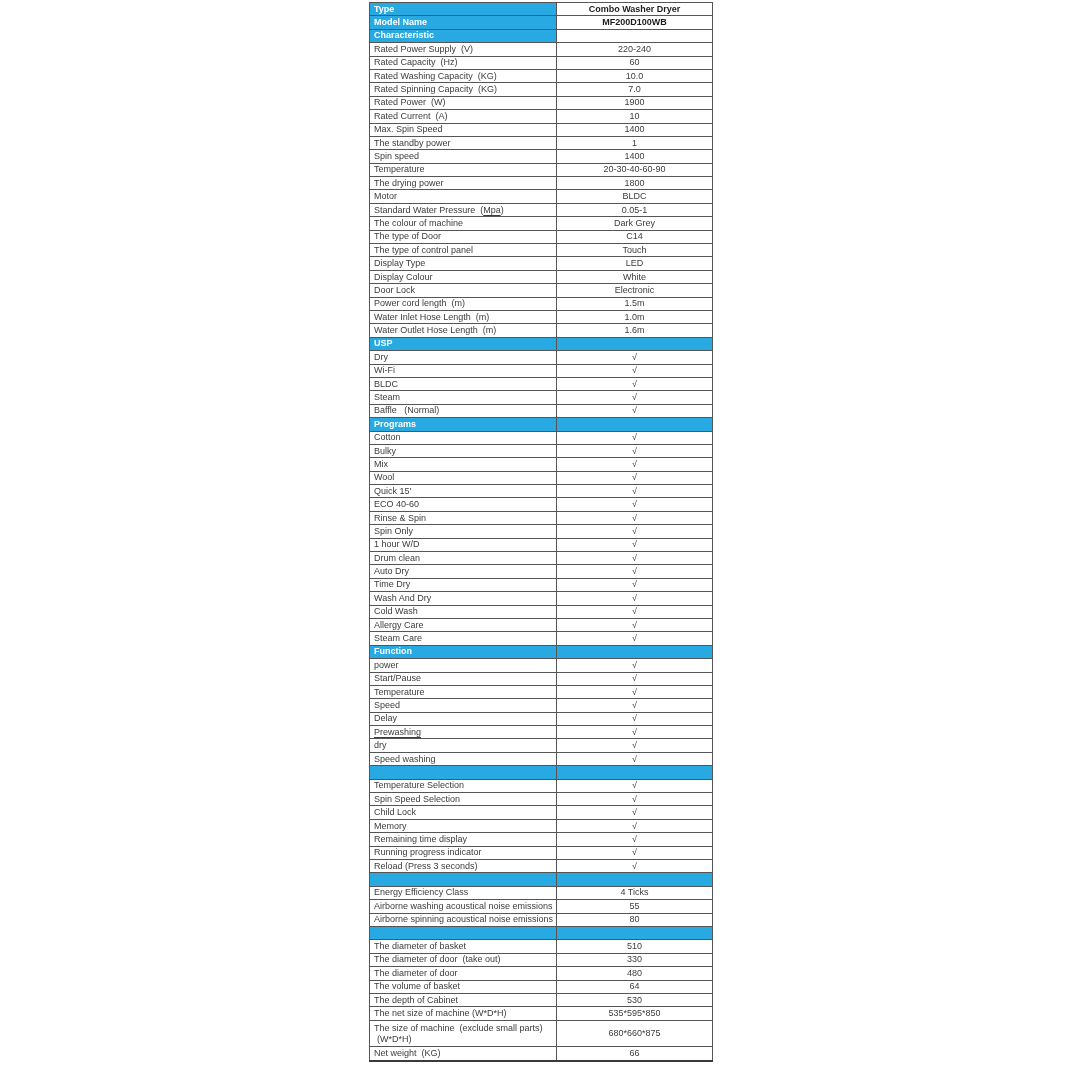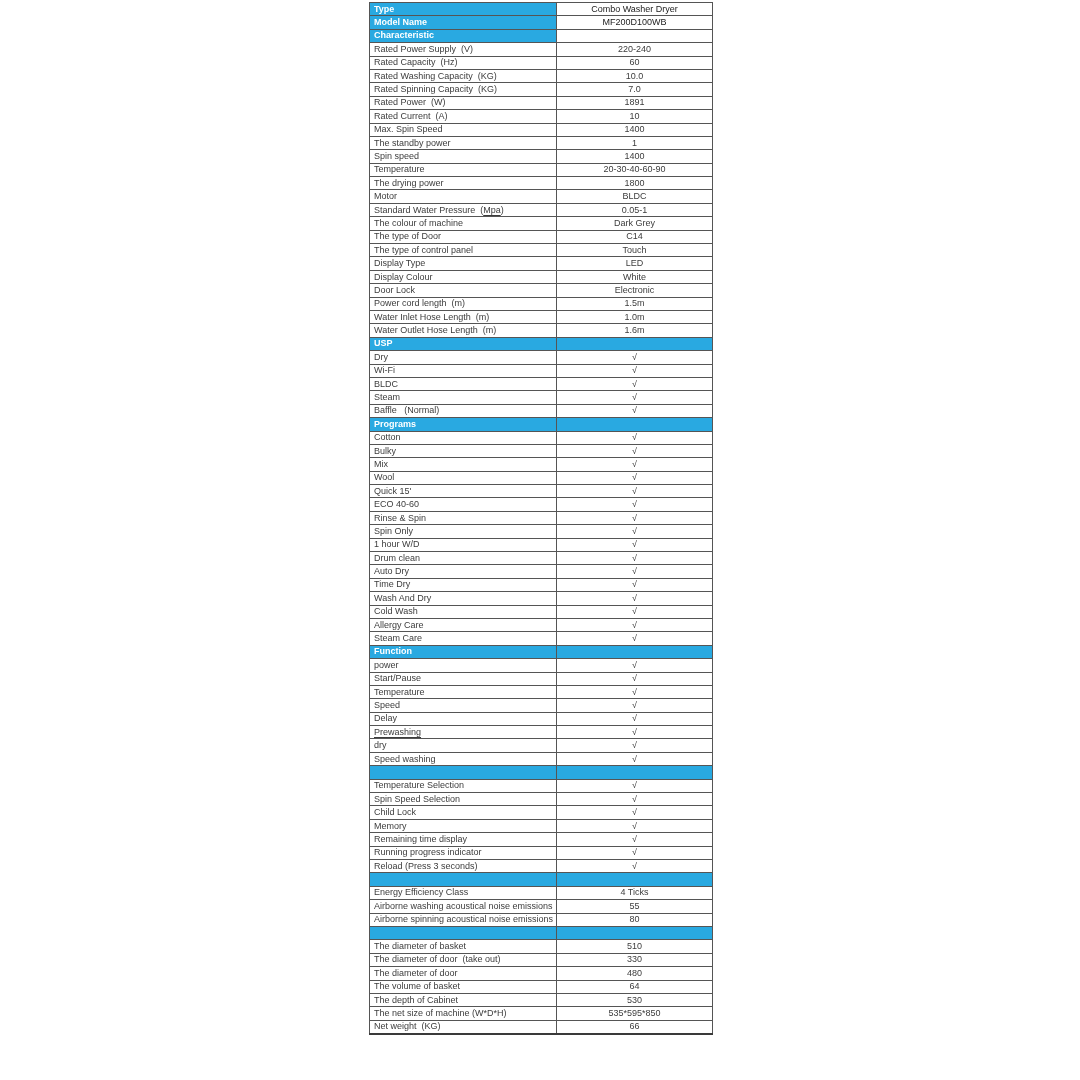--- a/index.html
+++ b/index.html
@@ -40,21 +40,21 @@
     overflow: hidden;
   }
   td.label-cell { text-align: left; padding-left: 4px; }
   td.val-cell   { text-align: center; }
   td.blue {
     background: #29A9E1;
     color: #ffffff;
     font-weight: bold;
   }
   td.kv-val {
-    font-weight: normal;
+    font-weight: bold;
     color: #1c1c1c;
   }
   tr.tall td { height: 25.8px; }
   .lbl { white-space: pre; }
   .sq {
     text-decoration-line: underline;
     text-decoration-style: wavy;
     text-decoration-color: #e8514d;
     text-decoration-thickness: 1px;
     text-underline-offset: 2px;
@@ -97,21 +97,21 @@
         <tr>
           <td class="label-cell"><span class="lbl">Rated Washing Capacity  (KG)</span></td>
           <td class="val-cell">10.0</td>
         </tr>
         <tr>
           <td class="label-cell"><span class="lbl">Rated Spinning Capacity  (KG)</span></td>
           <td class="val-cell">7.0</td>
         </tr>
         <tr>
           <td class="label-cell"><span class="lbl">Rated Power  (W)</span></td>
-          <td class="val-cell">1891</td>
+          <td class="val-cell">1900</td>
         </tr>
         <tr>
           <td class="label-cell"><span class="lbl">Rated Current  (A)</span></td>
           <td class="val-cell">10</td>
         </tr>
         <tr>
           <td class="label-cell"><span class="lbl">Max. Spin Speed</span></td>
           <td class="val-cell">1400</td>
         </tr>
         <tr>
@@ -370,20 +370,27 @@
           <td class="label-cell"><span class="lbl">The volume of basket</span></td>
           <td class="val-cell">64</td>
         </tr>
         <tr>
           <td class="label-cell"><span class="lbl">The depth of Cabinet</span></td>
           <td class="val-cell">530</td>
         </tr>
         <tr>
           <td class="label-cell"><span class="lbl">The net size of machine (W*D*H)</span></td>
           <td class="val-cell">535*595*850</td>
+        </tr>
+        <tr class="tall">
+          <td class="label-cell">
+            <span class="line">The size of machine  (exclude small parts)</span>
+            <span class="line line2">(W*D*H)</span>
+          </td>
+          <td class="val-cell">680*660*875</td>
         </tr>
         <tr>
           <td class="label-cell"><span class="lbl">Net weight  (KG)</span></td>
           <td class="val-cell">66</td>
         </tr>
       </tbody>
   </table>
 </div>
 
 </body></html>

